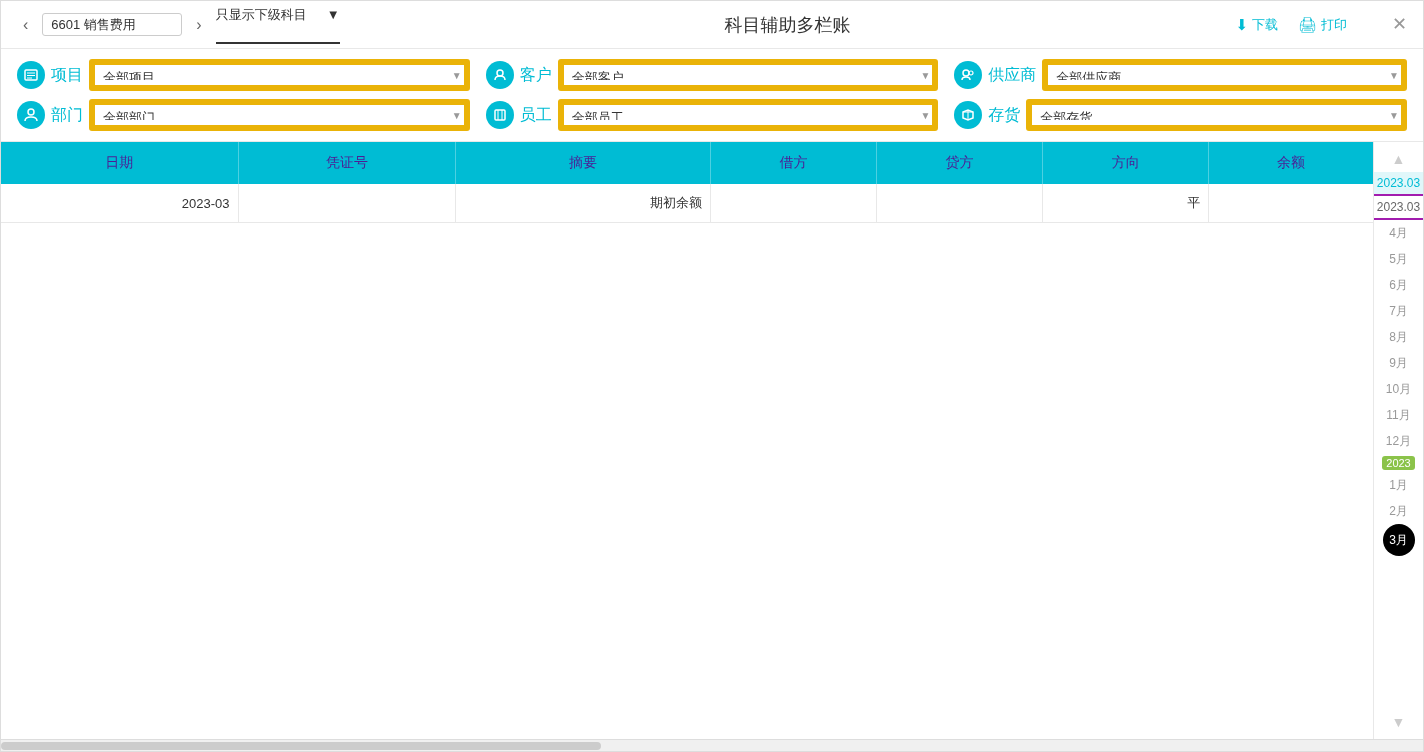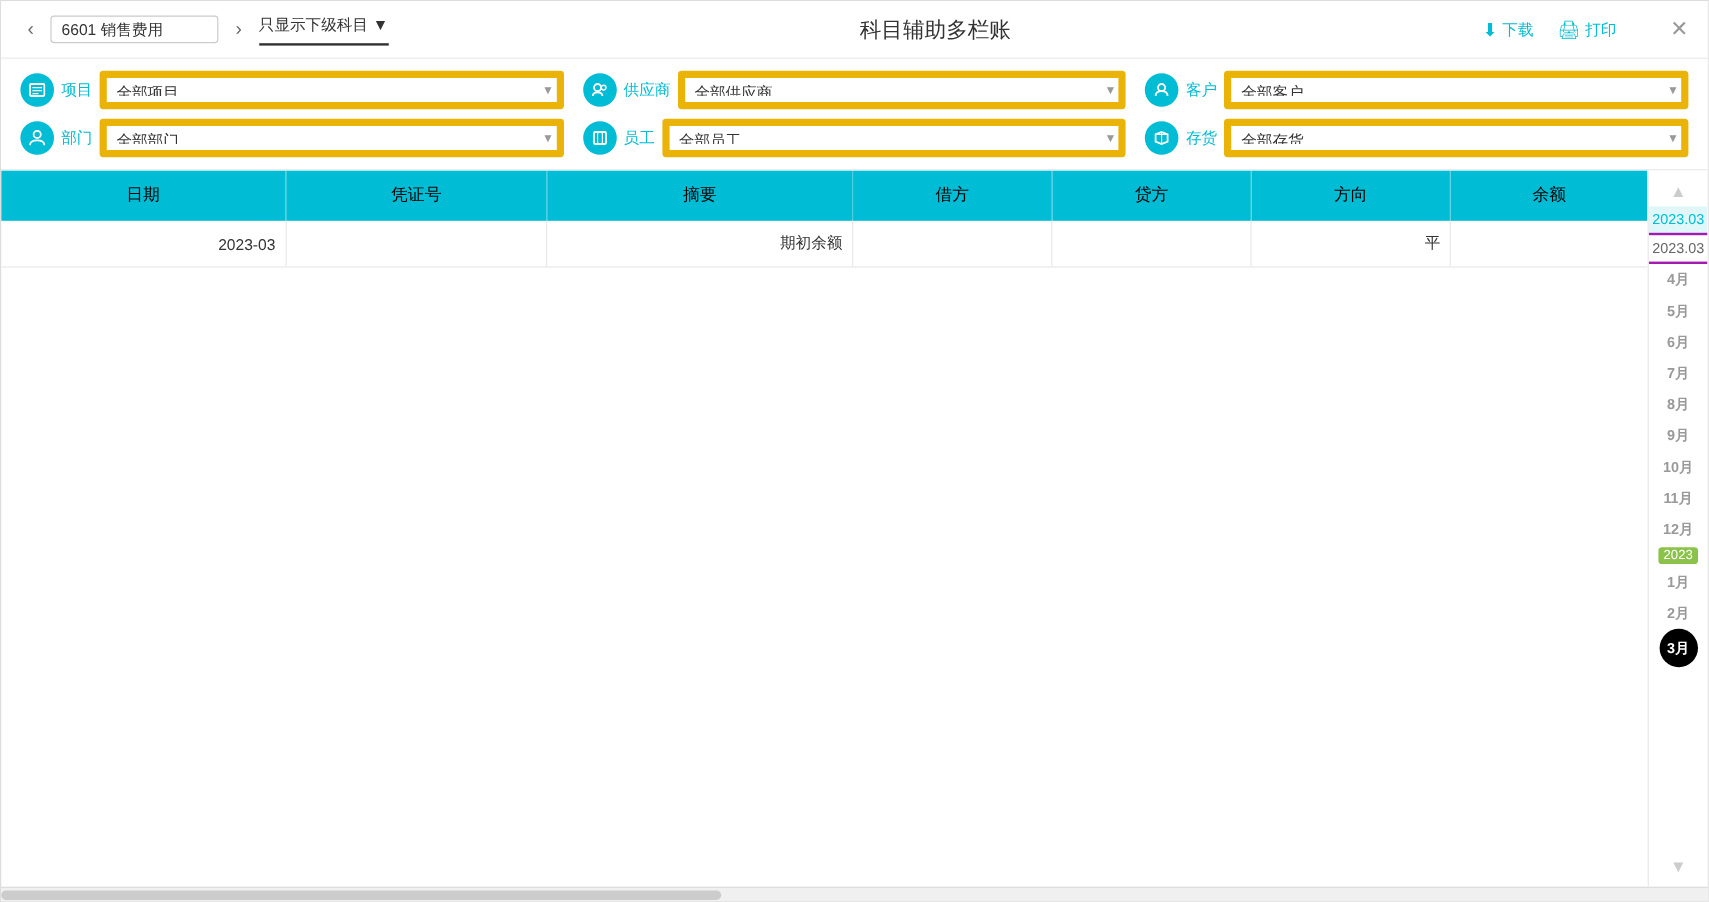--- a/index.html
+++ b/index.html
@@ -50,28 +50,28 @@
       border: 1px solid #ccc;
       border-radius: 3px;
       padding: 3px 8px;
       font-size: 13px;
       color: #333;
       width: 140px;
     }
     .show-sub-btn {
       display: flex;
       align-items: center;
-      gap: 4px;
+      gap: 20px;
       background: none;
       border: none;
       cursor: pointer;
       color: #333;
       font-size: 13px;
       border-bottom: 2px solid #333;
-      padding-bottom: 6px;
+      padding-bottom: 18px;
     }
     .page-title {
       font-size: 18px;
       font-weight: normal;
       color: #333;
     }
     .title-bar-right {
       display: flex;
       align-items: center;
       gap: 20px;
@@ -121,21 +121,21 @@
       background: #00bcd4;
       display: flex;
       align-items: center;
       justify-content: center;
       color: #fff;
       font-size: 14px;
       flex-shrink: 0;
     }
     .filter-label {
       color: #00bcd4;
-      font-size: 13px;
+      font-size: 16px;
       white-space: nowrap;
     }
     .filter-select-wrapper {
       flex: 1;
       position: relative;
       display: flex;
       align-items: center;
     }
     .filter-select-wrapper select {
       width: 100%;
@@ -167,21 +167,21 @@
       flex: 1;
       overflow-x: auto;
       overflow-y: auto;
     }
     table {
       width: 100%;
       border-collapse: collapse;
     }
     thead tr {
       background: #00bcd4;
-      color: #000000;
+      color: #4c1d95;
     }
     thead th {
       padding: 12px 8px;
       text-align: center;
       font-weight: normal;
       font-size: 14px;
       border-right: 1px solid rgba(255,255,255,0.3);
     }
     thead th:last-child { border-right: none; }
     tbody tr {
@@ -236,21 +236,20 @@
     .sidebar-month-item {
       width: 44px;
       height: 26px;
       display: flex;
       align-items: center;
       justify-content: center;
       font-size: 12px;
       color: #999;
       cursor: pointer;
       border-radius: 3px;
-      font-weight: bold;
     }
     .sidebar-month-item.selected {
       background: #000000;
       color: #fff;
       border-radius: 50%;
       width: 32px;
       height: 32px;
     }
     .sidebar-year-badge {
       background: #8bc34a;
@@ -323,44 +322,44 @@
         <div class="filter-select-wrapper">
           <select>
             <option>全部项目</option>
           </select>
         </div>
       </div>
 
       <div class="filter-item">
         <div class="filter-icon">
           <svg width="14" height="14" viewBox="0 0 14 14" fill="none">
+            <path d="M2 12 Q2 8 7 8 Q12 8 12 12" stroke="white" stroke-width="1.5" fill="none"></path>
+            <circle cx="7" cy="5" r="3" stroke="white" stroke-width="1.5" fill="none"></circle>
+          </svg>
+        </div>
+        <span class="filter-label">客户</span>
+        <div class="filter-select-wrapper">
+          <select>
+            <option>全部客户</option>
+          </select>
+        </div>
+      </div>
+
+      <div class="filter-item">
+        <div class="filter-icon">
+          <svg width="14" height="14" viewBox="0 0 14 14" fill="none">
             <circle cx="5" cy="5" r="3" stroke="white" stroke-width="1.5" fill="none"></circle>
             <circle cx="10" cy="5" r="2" stroke="white" stroke-width="1.2" fill="none"></circle>
             <path d="M1 12 Q1 9 5 9 Q9 9 9 12" stroke="white" stroke-width="1.5" fill="none"></path>
           </svg>
         </div>
         <span class="filter-label">供应商</span>
         <div class="filter-select-wrapper">
           <select>
             <option>全部供应商</option>
-          </select>
-        </div>
-      </div>
-
-      <div class="filter-item">
-        <div class="filter-icon">
-          <svg width="14" height="14" viewBox="0 0 14 14" fill="none">
-            <path d="M2 12 Q2 8 7 8 Q12 8 12 12" stroke="white" stroke-width="1.5" fill="none"></path>
-            <circle cx="7" cy="5" r="3" stroke="white" stroke-width="1.5" fill="none"></circle>
-          </svg>
-        </div>
-        <span class="filter-label">客户</span>
-        <div class="filter-select-wrapper">
-          <select>
-            <option>全部客户</option>
           </select>
         </div>
       </div>
     </div>
 
     <div class="filter-row">
 
       <div class="filter-item">
         <div class="filter-icon">
           <svg width="14" height="14" viewBox="0 0 14 14" fill="none">

